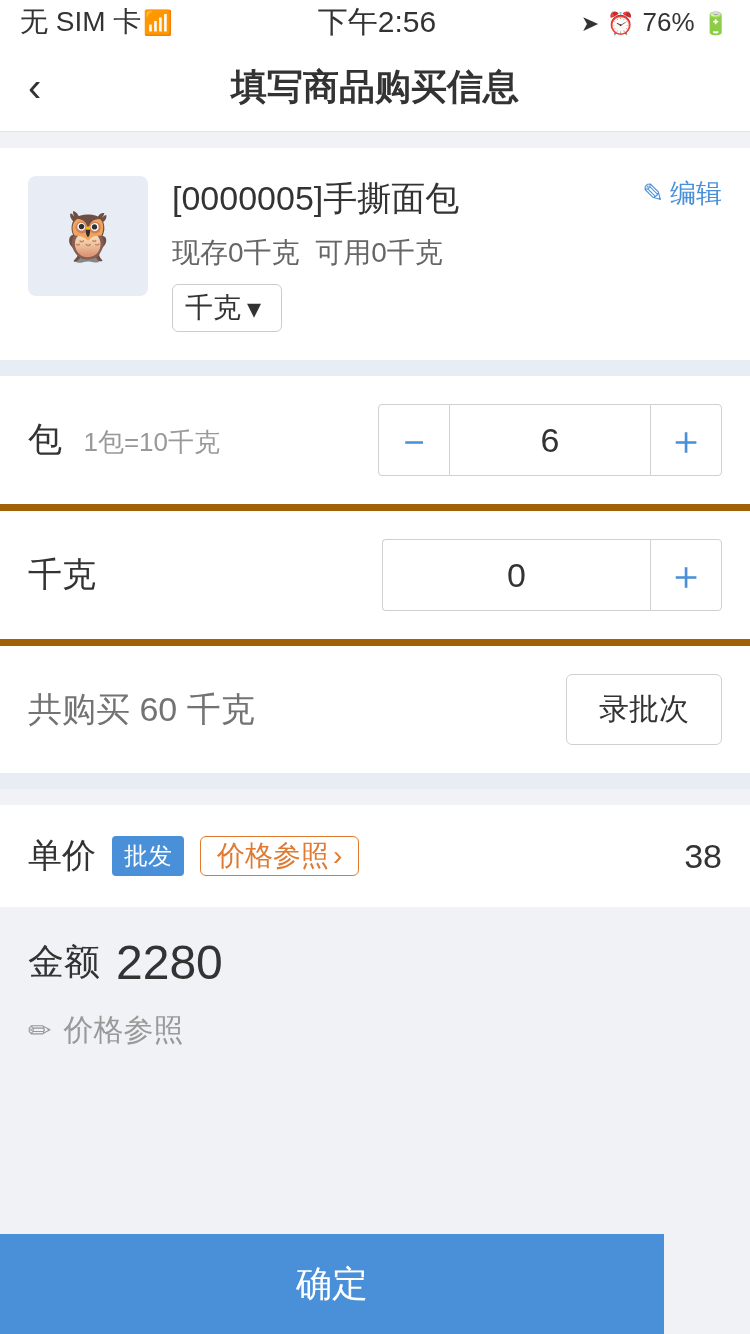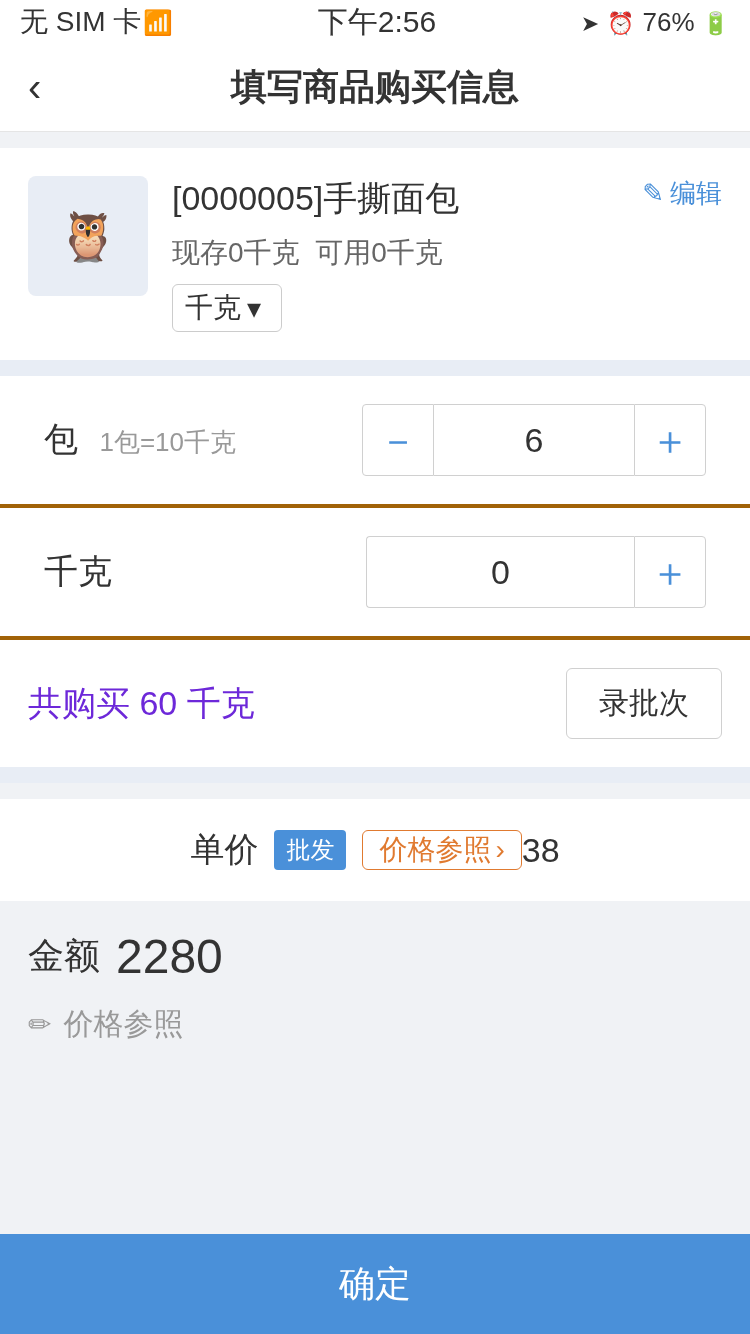--- a/index.html
+++ b/index.html
@@ -123,22 +123,22 @@
       background: #e8edf5;
     }
 
     
     .input-section {
       background: #fff;
     }
     .input-row {
       display: flex;
       align-items: center;
-      padding: 28px 44px;
-      border-bottom: 4px solid #a16207;
+      padding: 28px 28px;
+      border-bottom: 7px solid #a16207;
     }
     .input-label {
       font-size: 34px;
       color: #333;
       flex: 1;
     }
     .input-hint {
       font-size: 26px;
       color: #999;
       margin-left: 12px;
@@ -214,40 +214,40 @@
     
     .total-row {
       display: flex;
       align-items: center;
       justify-content: space-between;
       padding: 28px 28px;
       background: #fff;
     }
     .total-text {
       font-size: 34px;
-      color: #6d28d9;
+      color: #737373;
     }
     .batch-btn {
       border: 1px solid #d0d0d0;
       background: #fff;
       padding: 14px 32px;
       font-size: 30px;
       color: #333;
       border-radius: 6px;
       cursor: pointer;
     }
 
     
     .price-section {
       background: #fff;
       padding: 28px 28px;
       margin-top: 16px;
       display: flex;
       align-items: center;
-      justify-content: center;
+      justify-content: space-between;
     }
     .price-left {
       display: flex;
       align-items: center;
       gap: 16px;
     }
     .price-label {
       font-size: 34px;
       color: #333;
     }
@@ -316,21 +316,21 @@
       background: #f0f2f5;
       flex: 1;
       min-height: 300px;
     }
 
     
     .confirm-btn {
       position: fixed;
       bottom: 0;
       left: 0;
-      width: 750px;
+      width: 664px;
       height: 100px;
       background: #4a90d9;
       color: #fff;
       font-size: 36px;
       display: flex;
       align-items: center;
       justify-content: center;
       cursor: pointer;
       border: none;
     }

